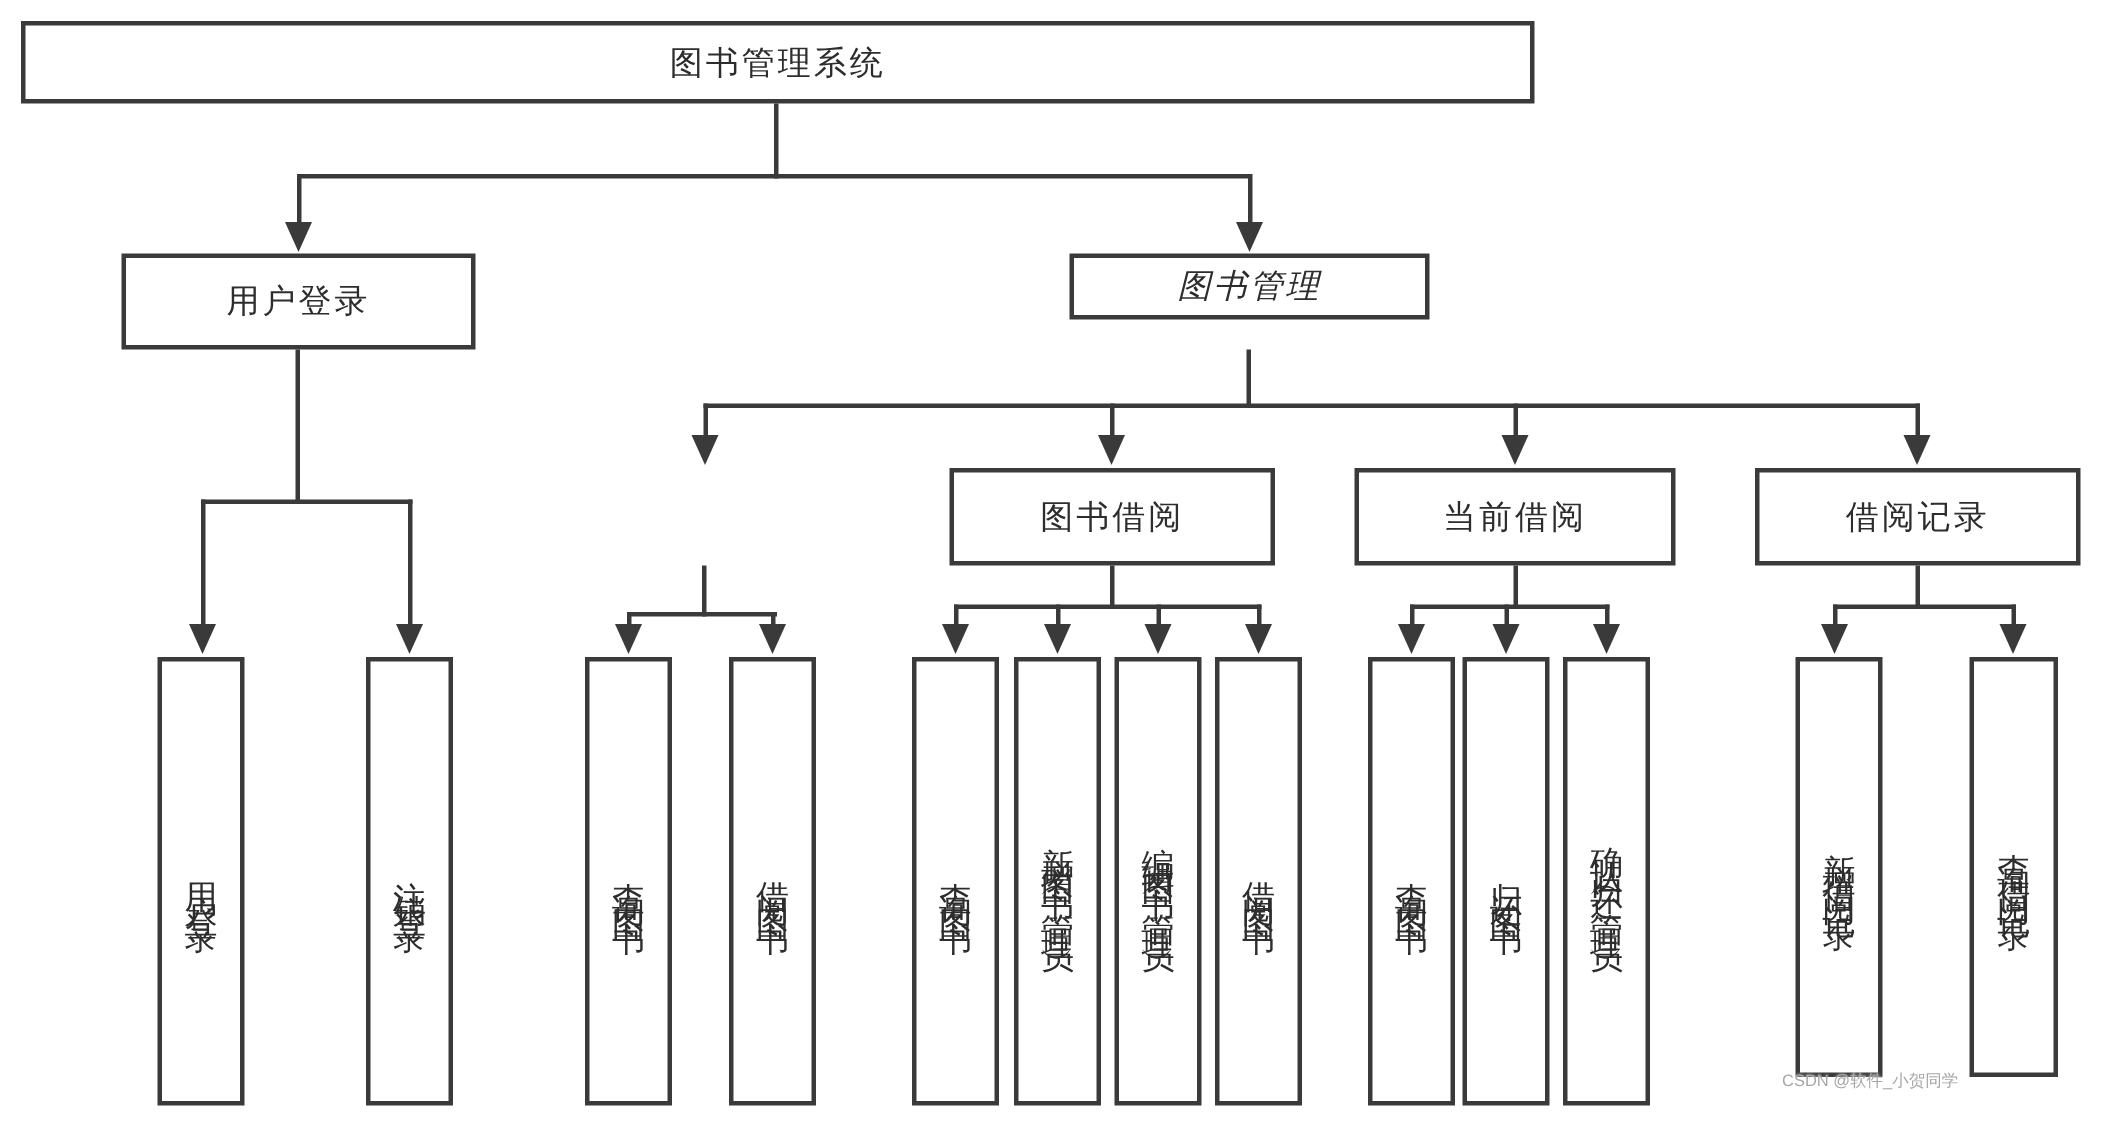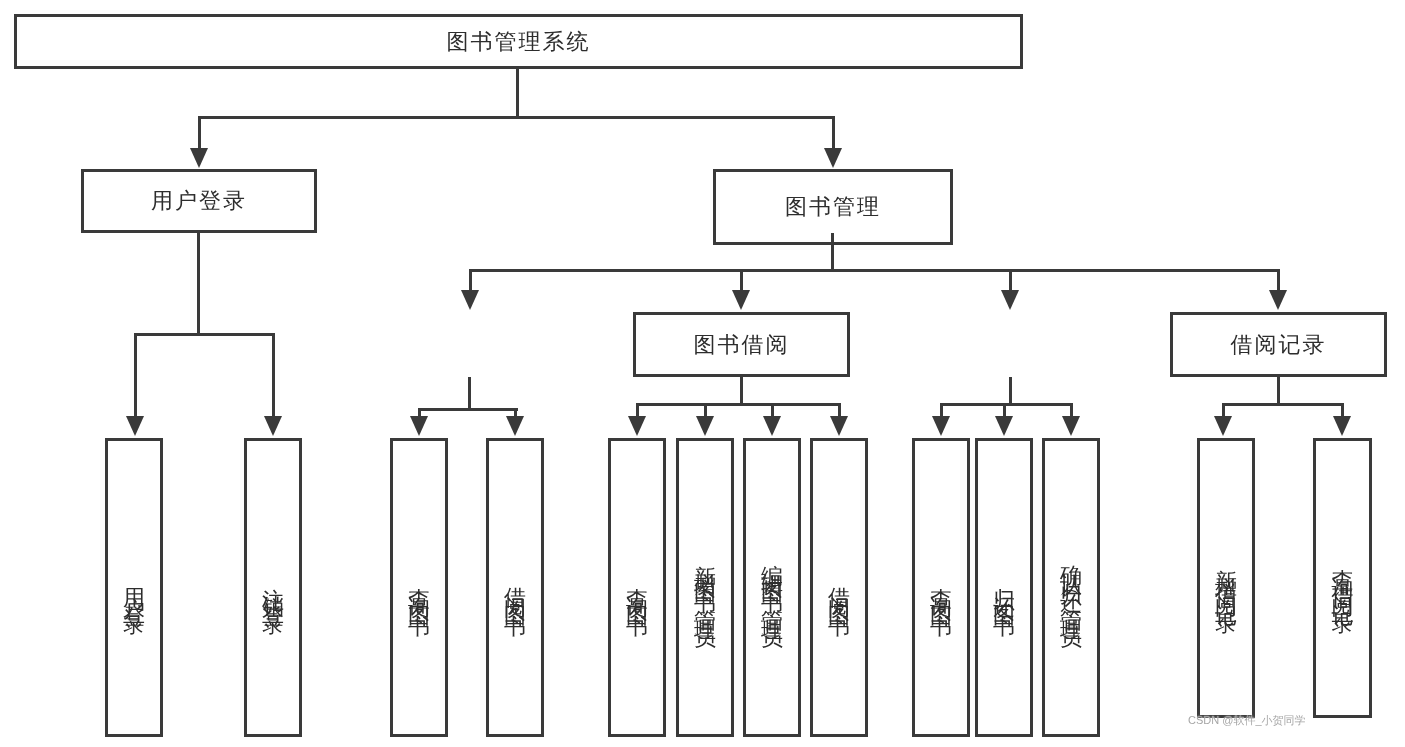--- a/index.html
+++ b/index.html
@@ -36,29 +36,32 @@
 <div class="canvas">
 
   <div class="box" style="left:14px;top:14px;width:1009px;height:55px;">
     <span>图书管理系统</span>
   </div>
 
   <div class="box" style="left:81px;top:169px;width:236px;height:64px;">
     <span>用户登录</span>
   </div>
 
-  <div class="box" style="left:713px;top:169px;width:240px;height:76px;">
+  <div class="box" style="left:713px;top:169px;width:240px;height:44px;font-style:italic;">
     <span>图书管理</span>
   </div>
 
 
   <div class="box" style="left:633px;top:312px;width:217px;height:65px;">
     <span>图书借阅</span>
   </div>
 
+  <div class="box" style="left:903px;top:312px;width:214px;height:65px;">
+    <span>当前借阅</span>
+  </div>
 
   <div class="box" style="left:1170px;top:312px;width:217px;height:65px;">
     <span>借阅记录</span>
   </div>
 
   <div class="box leaf" style="left:105px;top:438px;width:58px;height:299px;">
     <span>用户登录</span>
   </div>
   <div class="box leaf" style="left:244px;top:438px;width:58px;height:299px;">
     <span>注销登录</span>

